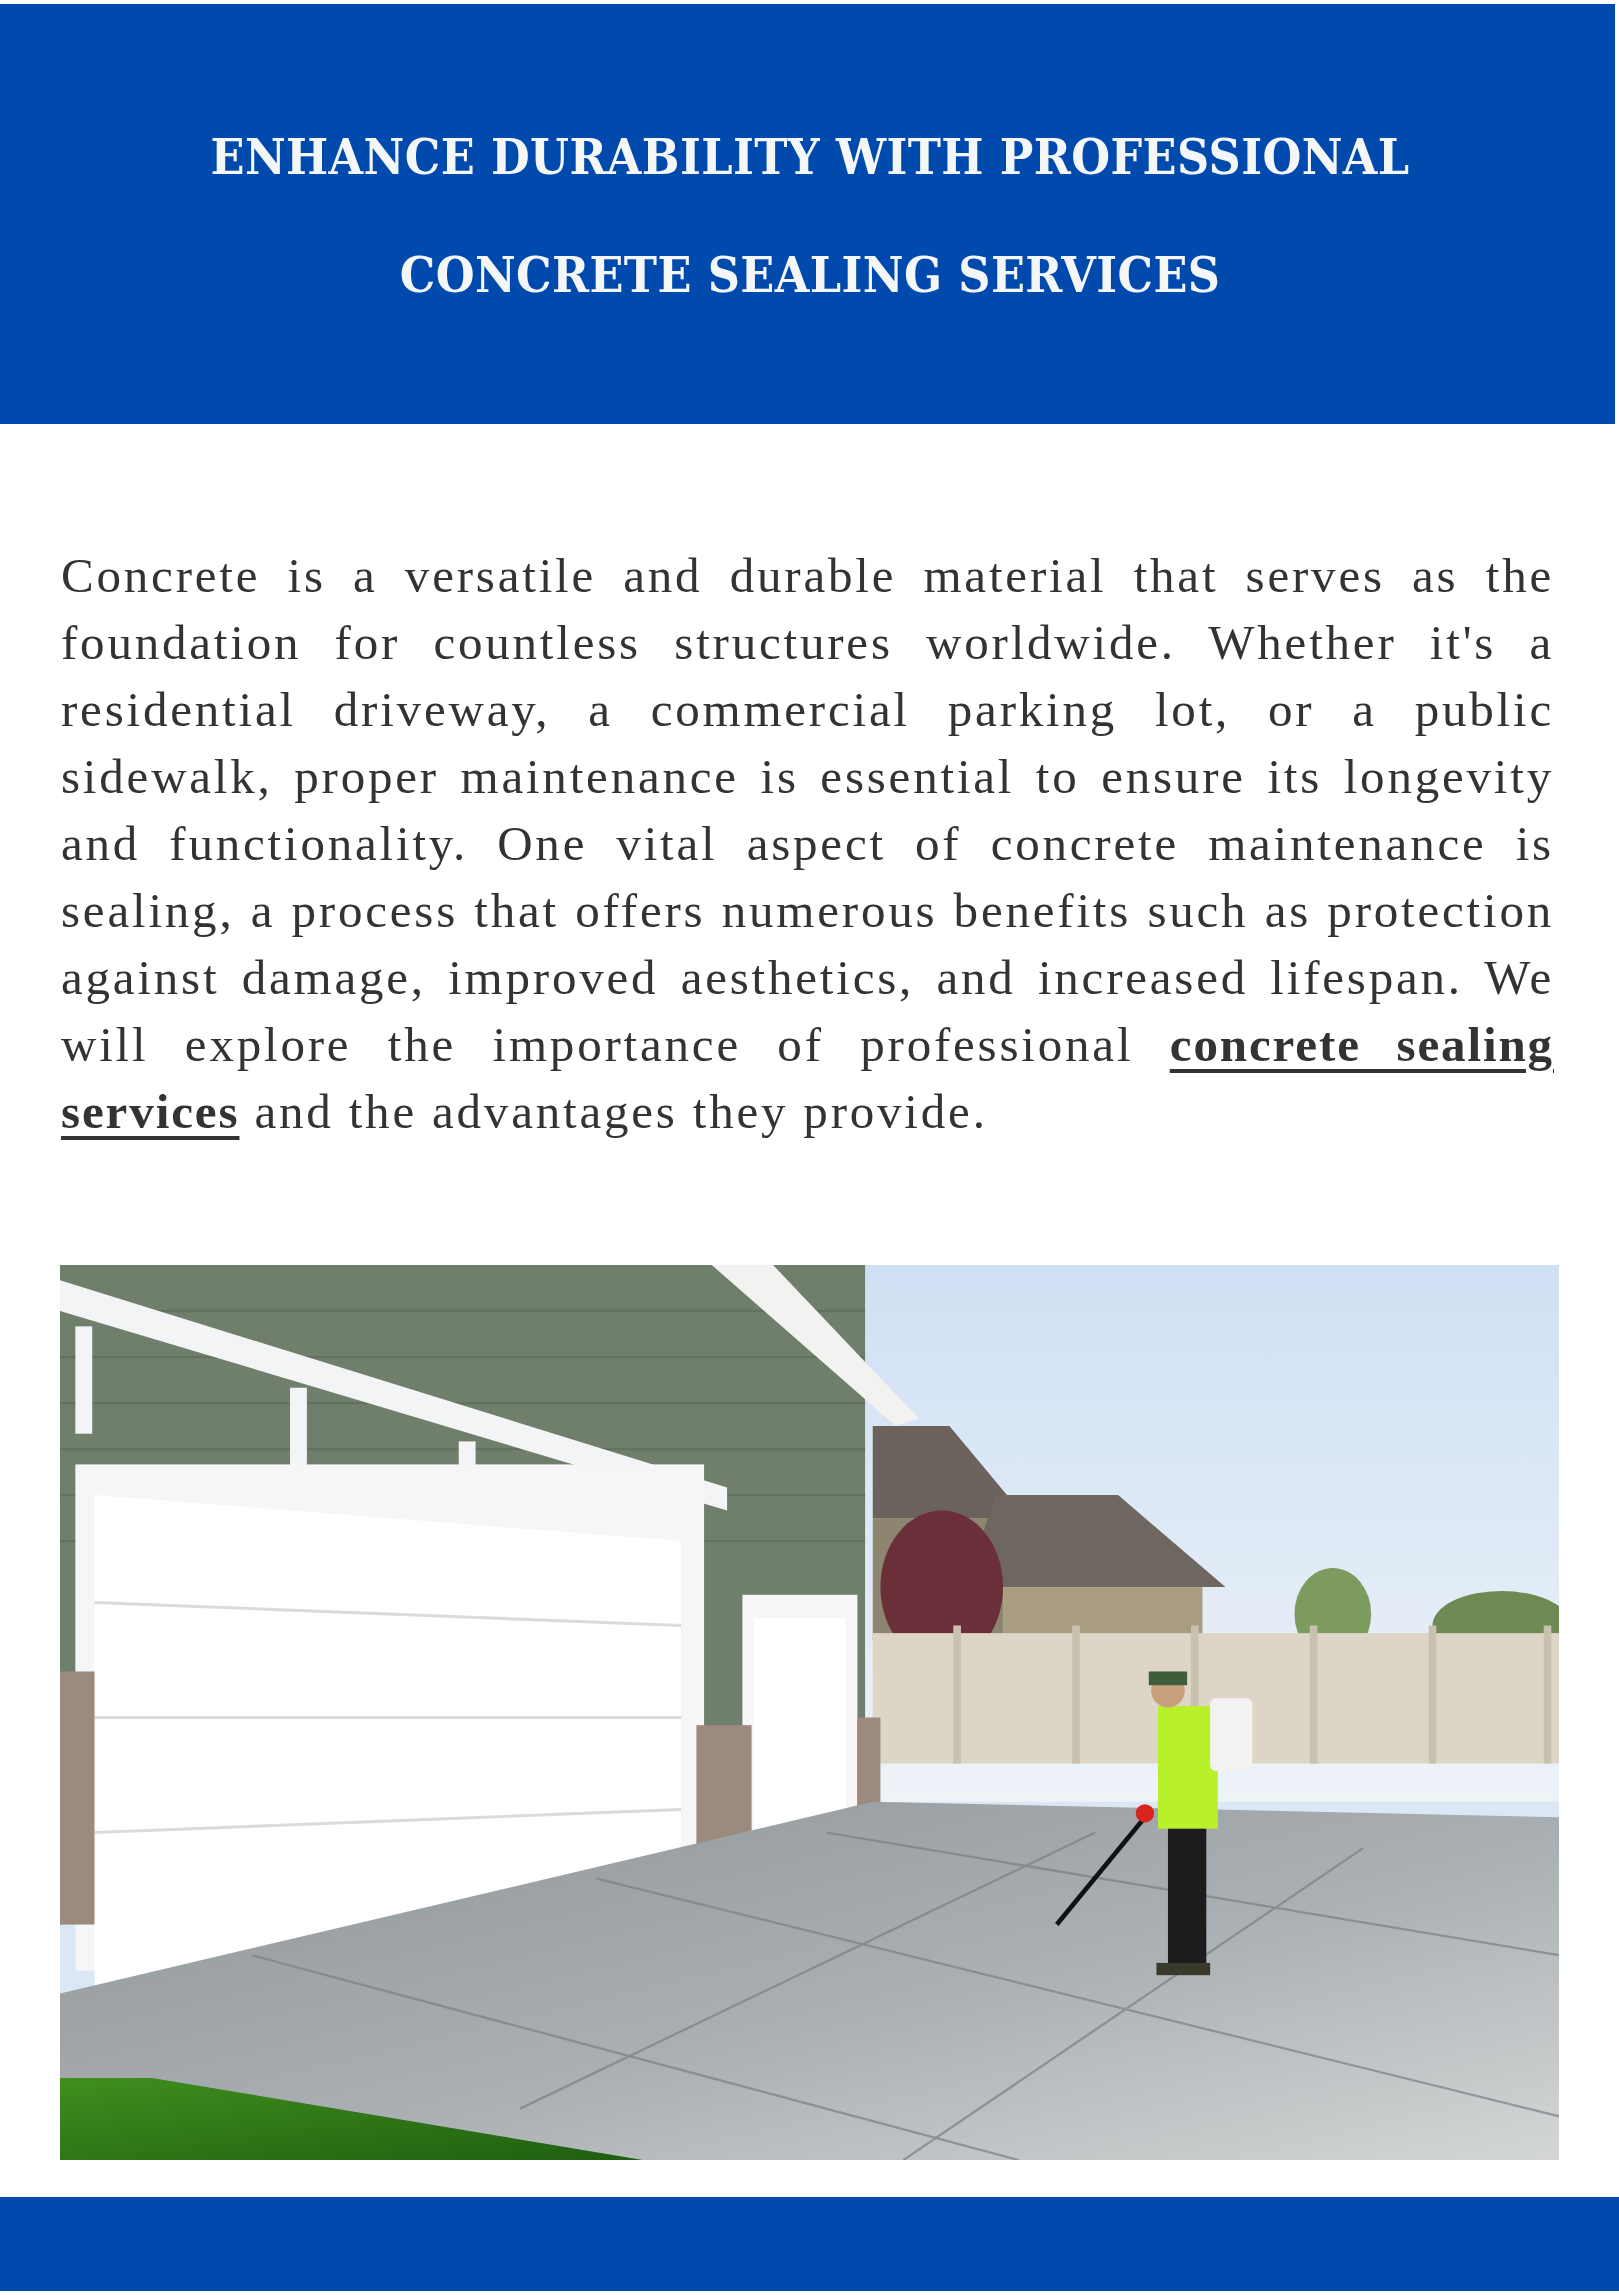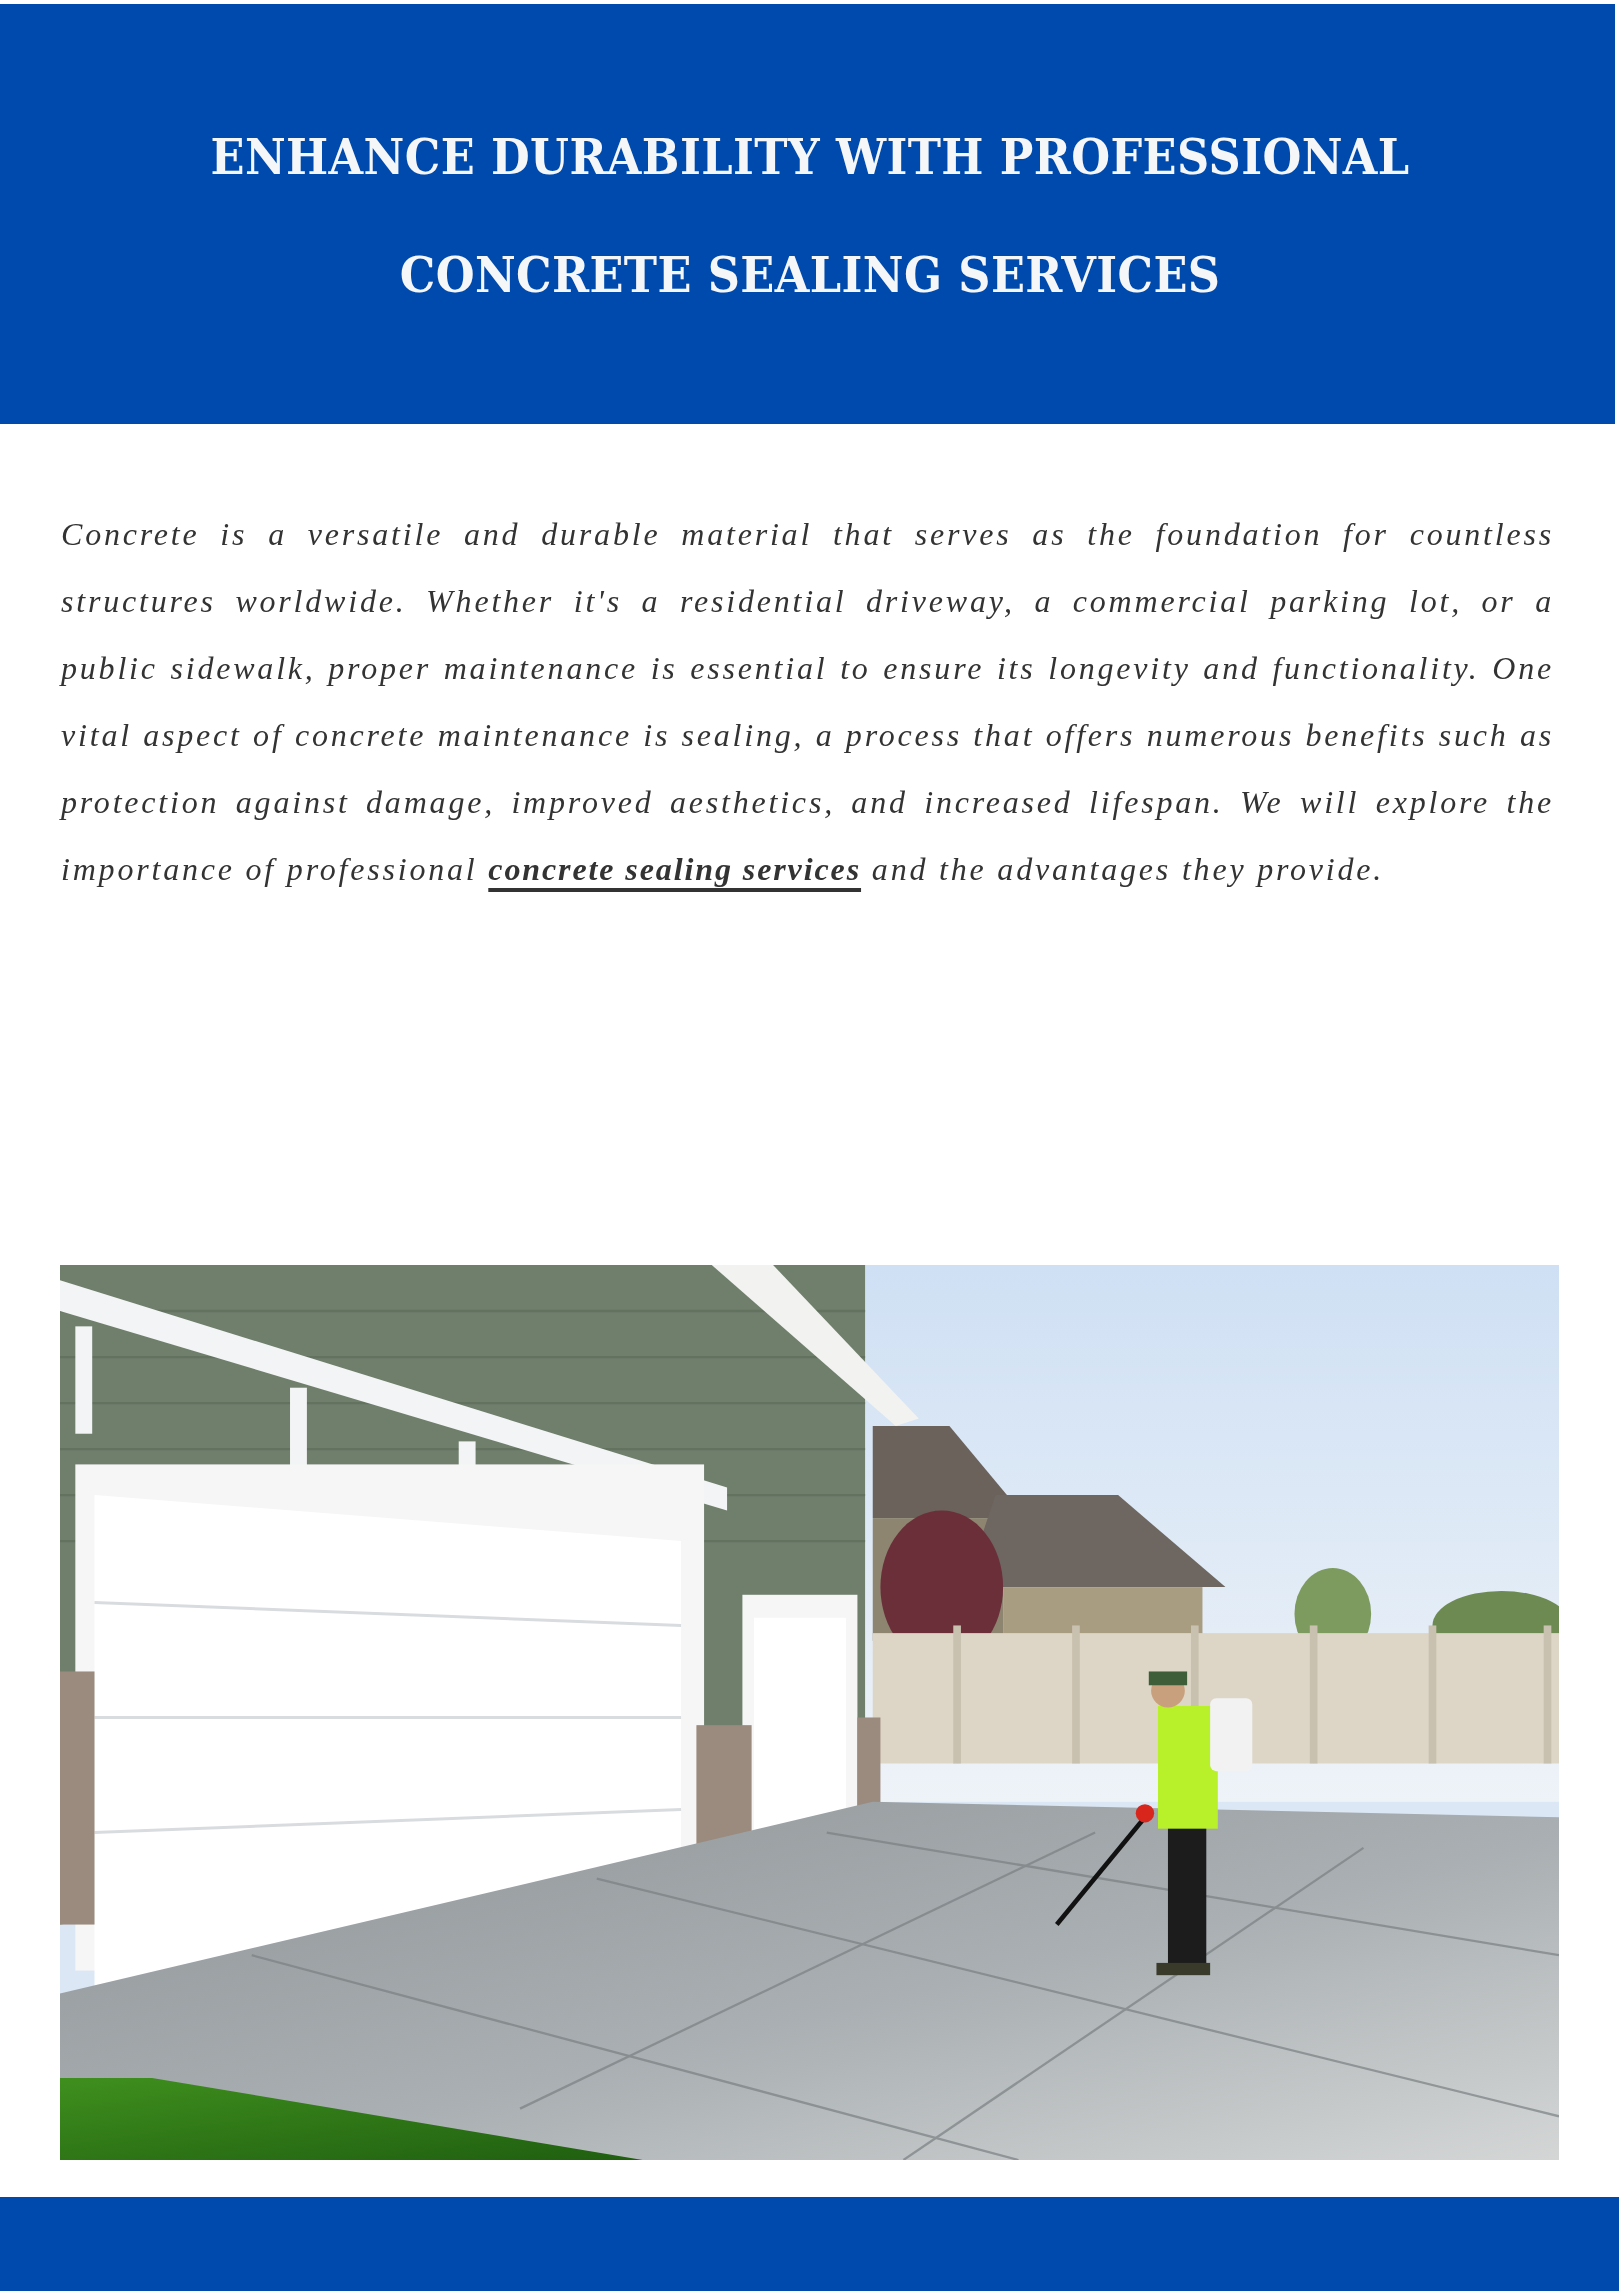--- a/index.html
+++ b/index.html
@@ -15,24 +15,24 @@
   .header-title {
     position: absolute; left: 0; width: 1620px; text-align: center;
     color: #f5f6f8; font-family: "DejaVu Serif", serif; font-weight: bold;
     font-size: 48px; letter-spacing: 0.4px; white-space: nowrap;
     transform: scaleX(0.93); transform-origin: 811px 0;
   }
   .header-title.l1 { top: 129px; }
   .header-title.l2 { top: 247px; }
 
   .body-text {
-    position: absolute; left: 61px; top: 469px; width: 1493px;
+    position: absolute; left: 61px; top: 493px; width: 1493px;
     color: #333333; font-family: "Liberation Serif", serif;
-    font-size: 32px; line-height: 67px; letter-spacing: 2.8px;
-    text-align: justify; text-align-last: left; font-style: italic;
+    font-size: 49px; line-height: 67px; letter-spacing: 2.8px;
+    text-align: justify; text-align-last: left;
   }
   .body-text .link {
     font-weight: bold; color: #333333; text-decoration: underline;
     text-decoration-thickness: 3.8px; text-underline-offset: 7.7px;
     letter-spacing: 1.9px;
   }
 
   .hero-image {
     position: absolute; left: 60px; top: 1265px; width: 1499px; height: 895px;
     overflow: hidden; background: #dbe7f5;

